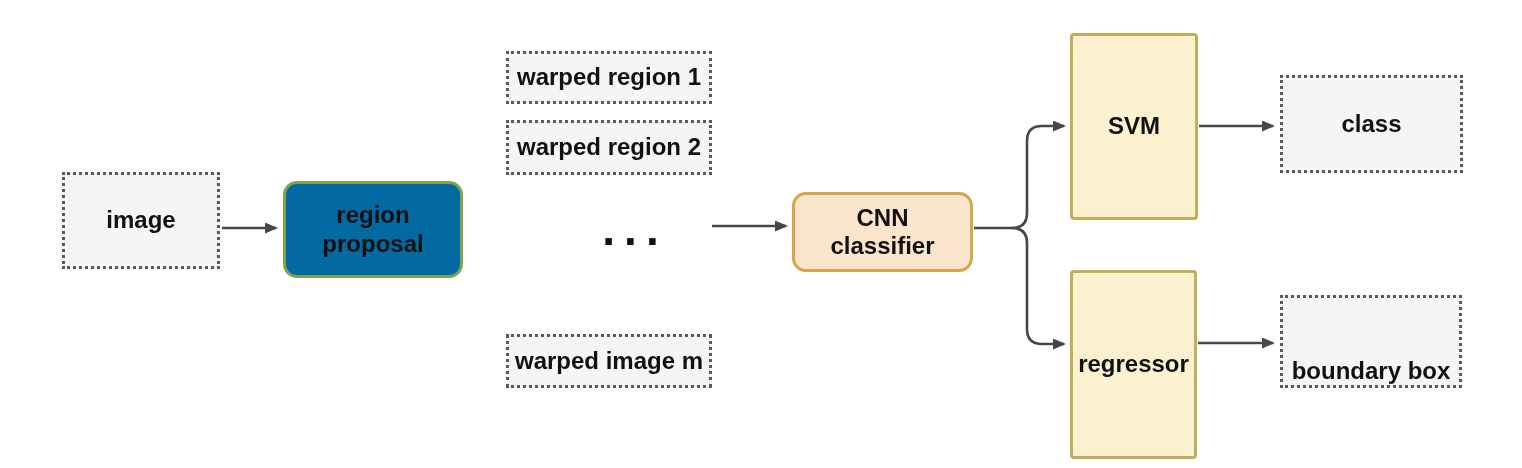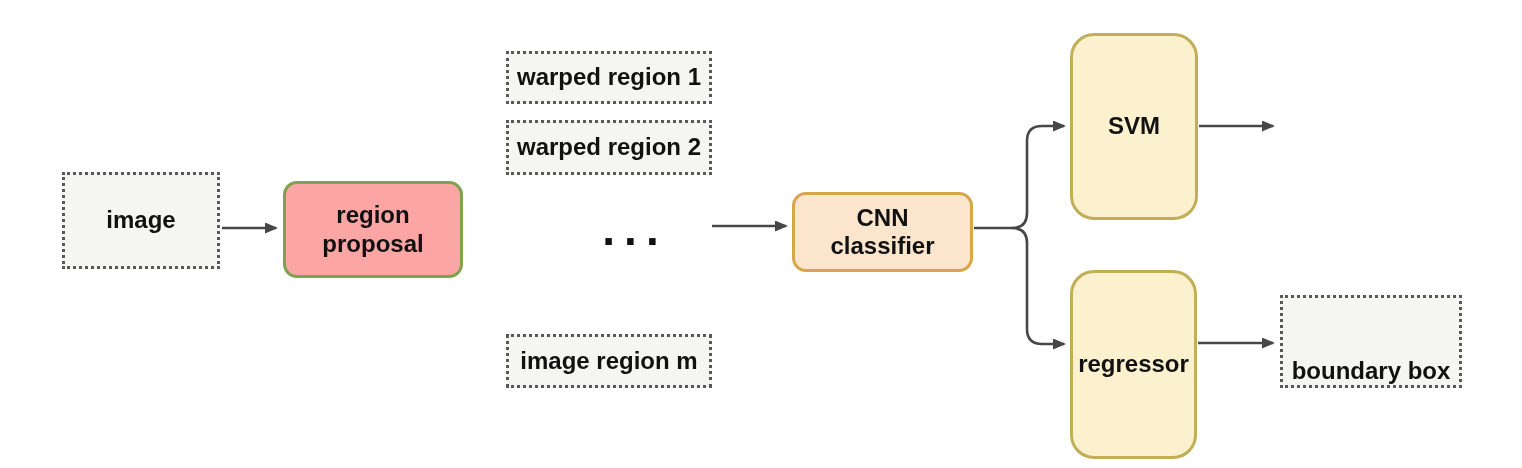--- a/index.html
+++ b/index.html
@@ -19,22 +19,22 @@
     font-size:24px;line-height:1.18;
     box-sizing:border-box;
     font-weight:bold;
   }
   .node .lbl{display:inline-block;}
   .dotted{
     background:#f5f5f4;
     border:3px dotted #595959;
   }
   .rounded{border-radius:14px;}
-  .big-rounded{border-radius:24px;}
-  .green{background:#fca5a5;border:3px solid #7fa24e;}
+  .big-rounded{border-radius:4px;}
+  .green{background:#0369a1;border:3px solid #7fa24e;}
   .orange{background:#fce5cd;border:3px solid #d7a54b;}
   .yellow{background:#fbf1cf;border:3px solid #c2ae59;}
 
   
   #n-image{left:62px;top:172px;width:158px;height:97px;align-items:center;}
   #n-region{left:283px;top:181px;width:180px;height:97px;}
   #n-region .lbl{max-width:120px;}
   #n-warped1{left:506px;top:51px;width:206px;height:53px;}
   #n-warped2{left:506px;top:120px;width:206px;height:55px;text-align:right;}
   #n-warpedm{left:506px;top:334px;width:206px;height:54px;}
@@ -86,33 +86,36 @@
 
   <div id="n-warped2" class="node dotted">
     <span class="lbl">warped region 2</span>
   </div>
 
   <div id="n-ellipsis" class="node">
     <span class="lbl">...</span>
   </div>
 
   <div id="n-warpedm" class="node dotted">
-    <span class="lbl">image region m</span>
+    <span class="lbl">warped image m</span>
   </div>
 
   <div id="n-cnn" class="node orange rounded">
     <span class="lbl">CNN classifier</span>
   </div>
 
   <div id="n-svm" class="node yellow big-rounded">
     <span class="lbl">SVM</span>
   </div>
 
   <div id="n-regressor" class="node yellow big-rounded">
     <span class="lbl">regressor</span>
   </div>
 
+  <div id="n-class" class="node dotted">
+    <span class="lbl">class</span>
+  </div>
 
   <div id="n-boundary" class="node dotted">
     <span class="lbl">boundary box</span>
   </div>
 
 </div>
 
 </body></html>

